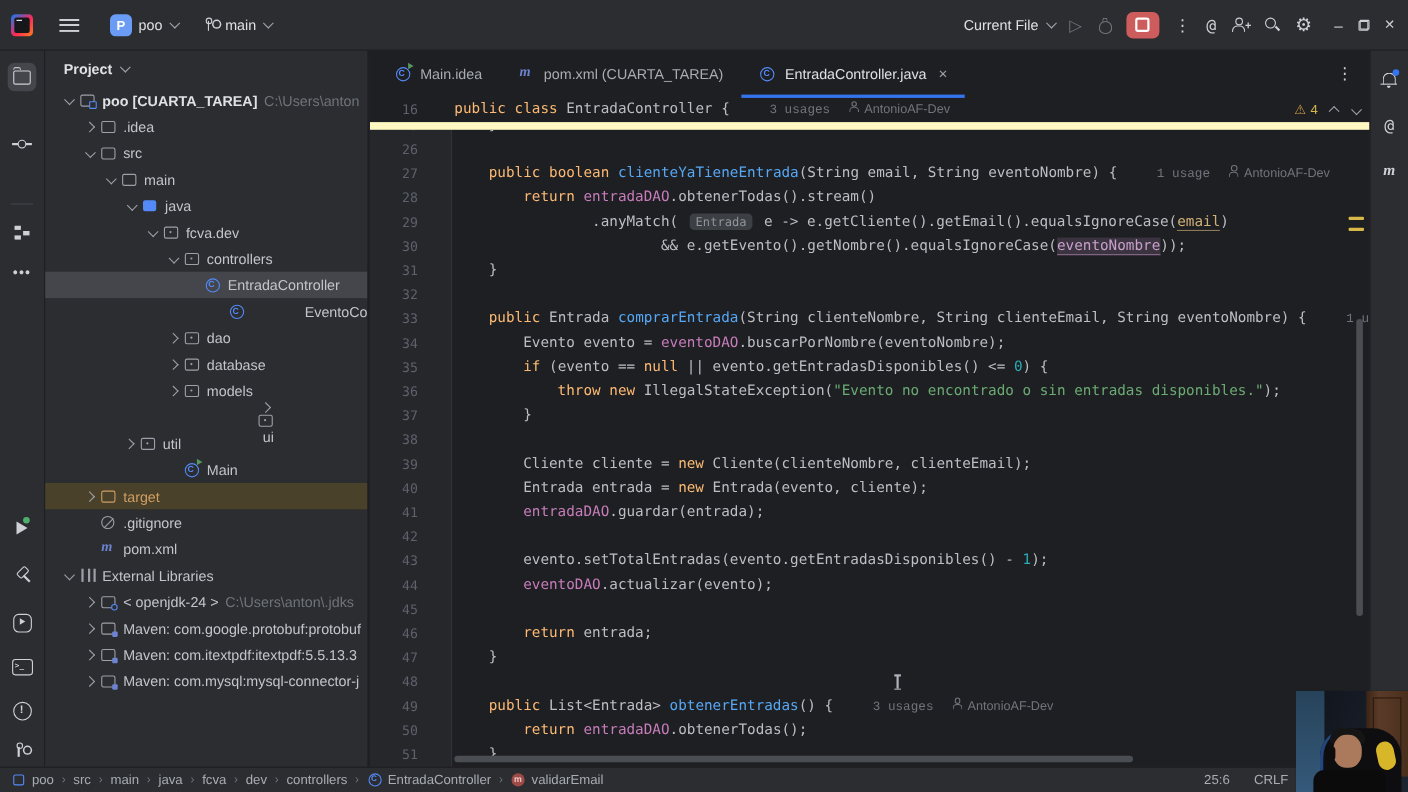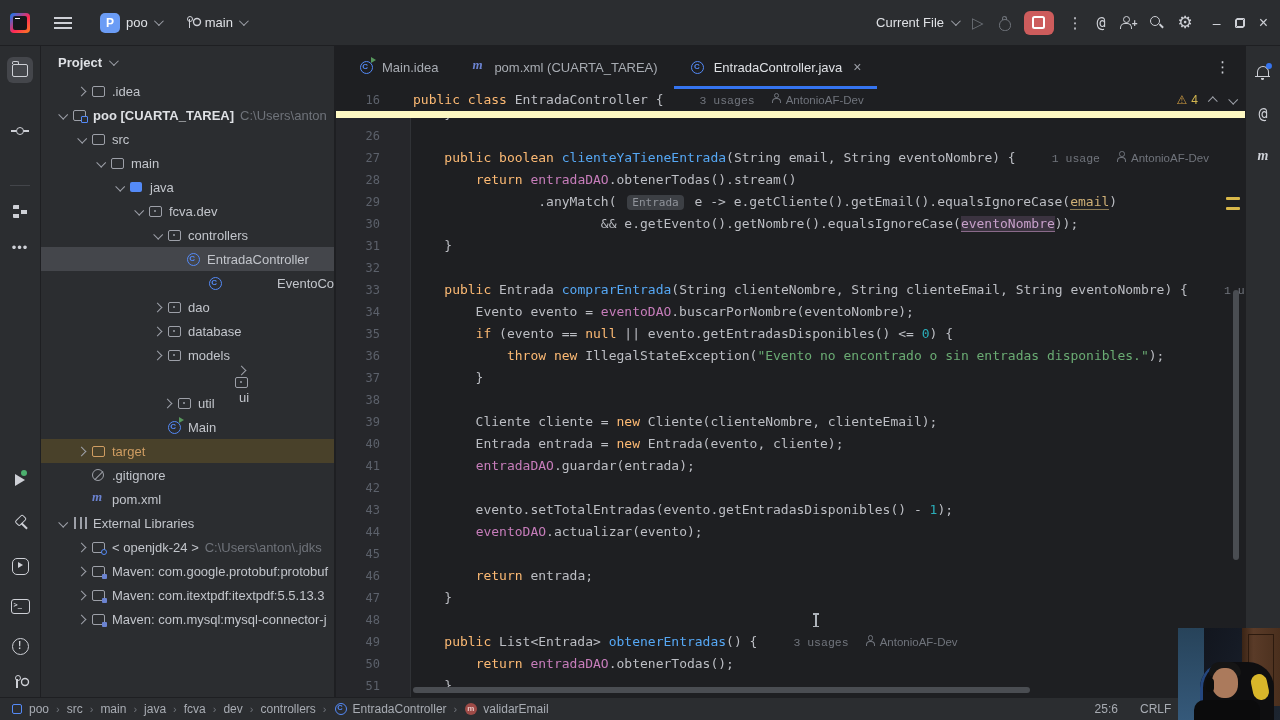--- a/index.html
+++ b/index.html
@@ -269,34 +269,34 @@
       <span class="i-maven">m</span>
     </div>
   </div>
 
 <div class="project-panel">
   <div class="pp-header">
     <span>Project</span>
     <span class="chvdn"></span>
   </div>
   <div id="tree">
-      <div class="trow" style="padding-left: 33px;">
-        <span class="chev">
-          <span class="chv closed"></span>
-        </span>
-        <span class="ticon icon-folder"></span>
-        <span class="tlabel">.idea</span>
-      </div>
       <div class="trow" style="padding-left: 14px;">
         <span class="chev">
           <span class="chv open"></span>
         </span>
         <span class="ticon icon-project"></span>
         <span class="tlabel bold">poo [CUARTA_TAREA]</span>
         <span class="suffix">C:\Users\anton</span>
+      </div>
+      <div class="trow" style="padding-left: 33px;">
+        <span class="chev">
+          <span class="chv closed"></span>
+        </span>
+        <span class="ticon icon-folder"></span>
+        <span class="tlabel">.idea</span>
       </div>
       <div class="trow" style="padding-left: 33px;">
         <span class="chev">
           <span class="chv open"></span>
         </span>
         <span class="ticon icon-folder"></span>
         <span class="tlabel">src</span>
       </div>
       <div class="trow" style="padding-left: 52px;">
         <span class="chev">
@@ -357,21 +357,21 @@
         <span class="ticon icon-pkg"></span>
         <span class="tlabel">models</span>
       </div>
       <div class="trow" style="padding-left: 109px; flex-direction: column;">
         <span class="chev">
           <span class="chv closed"></span>
         </span>
         <span class="ticon icon-pkg"></span>
         <span class="tlabel">ui</span>
       </div>
-      <div class="trow" style="padding-left: 119px;">
+      <div class="trow" style="padding-left: 69px;">
         <span class="chev">
           <span class="chv closed"></span>
         </span>
         <span class="ticon icon-pkg"></span>
         <span class="tlabel">util</span>
       </div>
       <div class="trow" style="padding-left: 109px;">
         <span class="chev"></span>
         <span class="ticon icon-class-run">
           <b class="runmark"></b>

